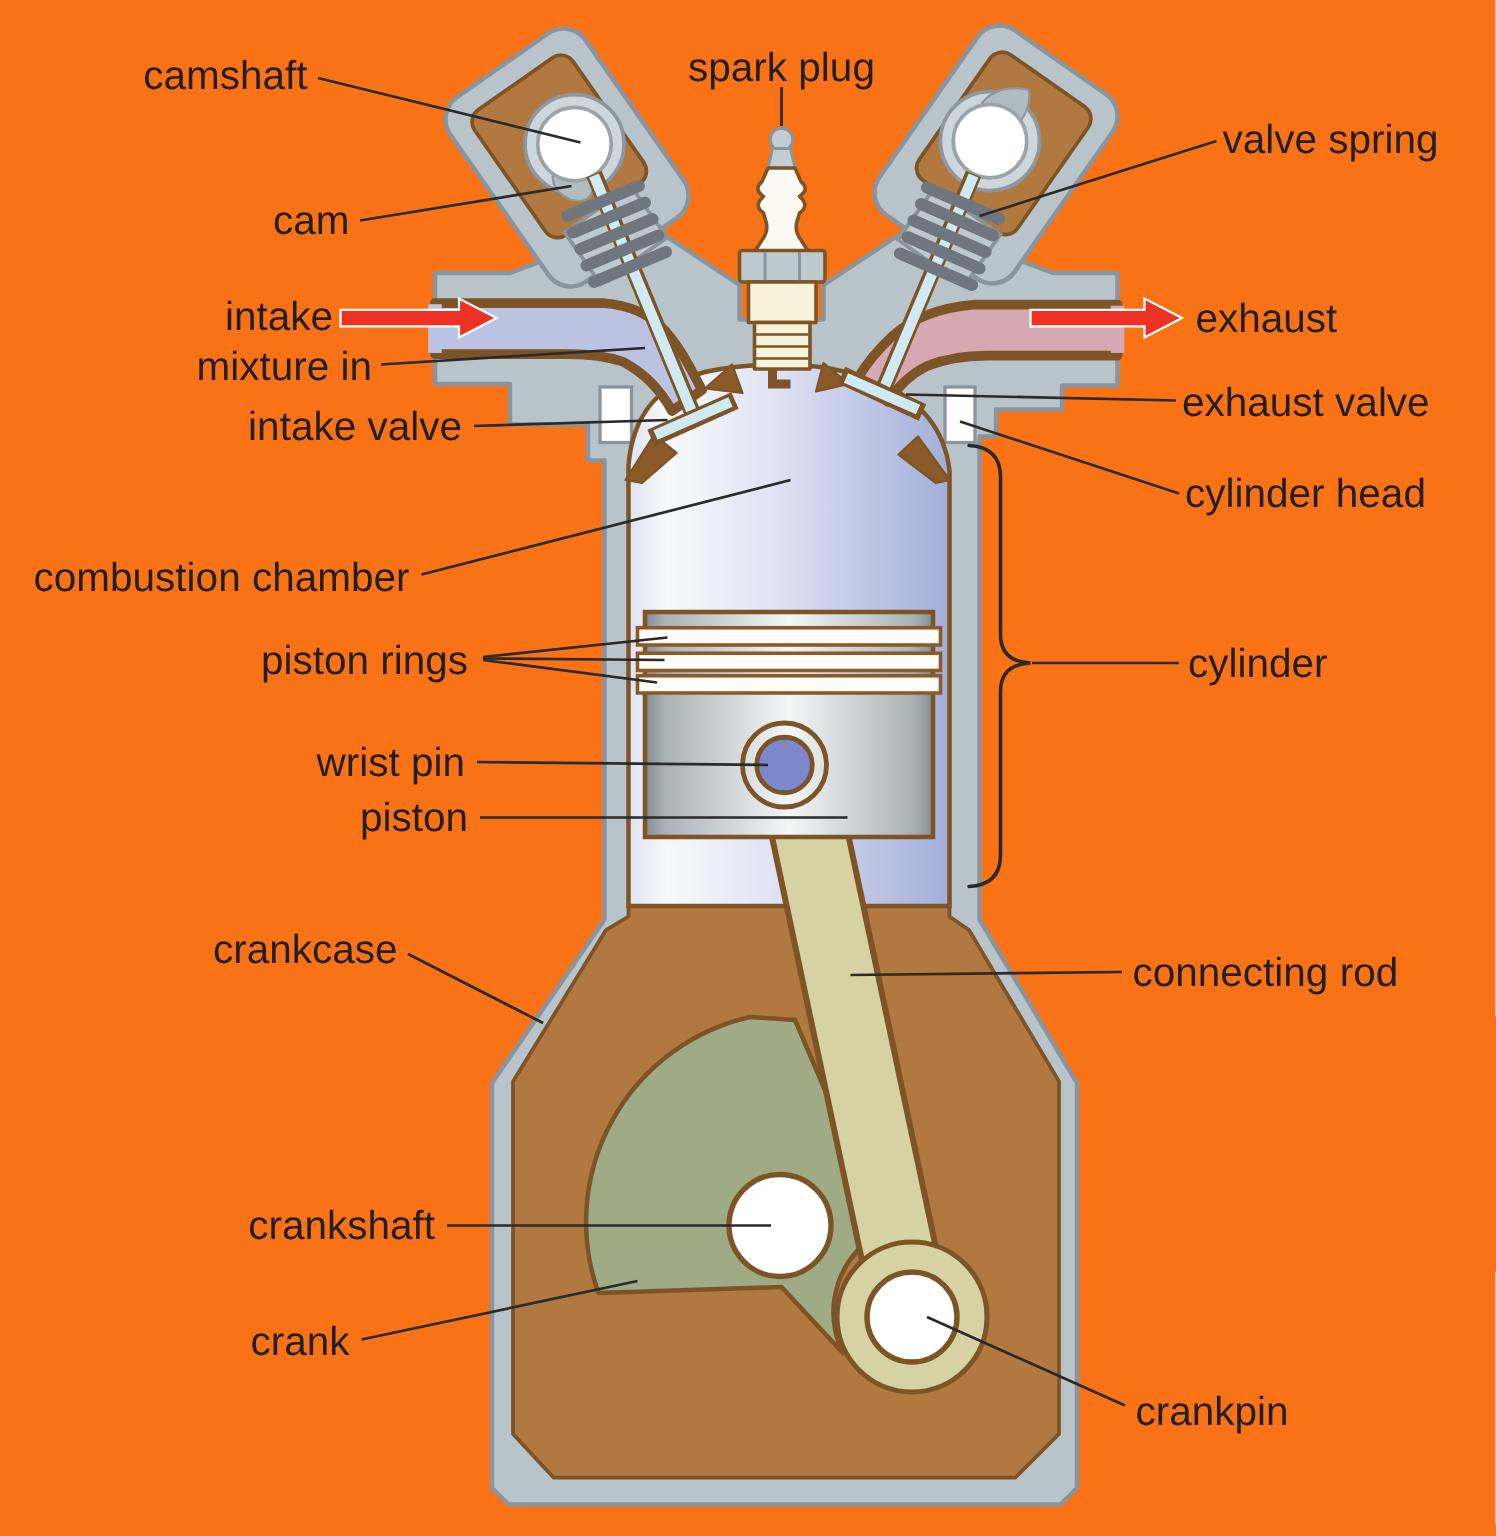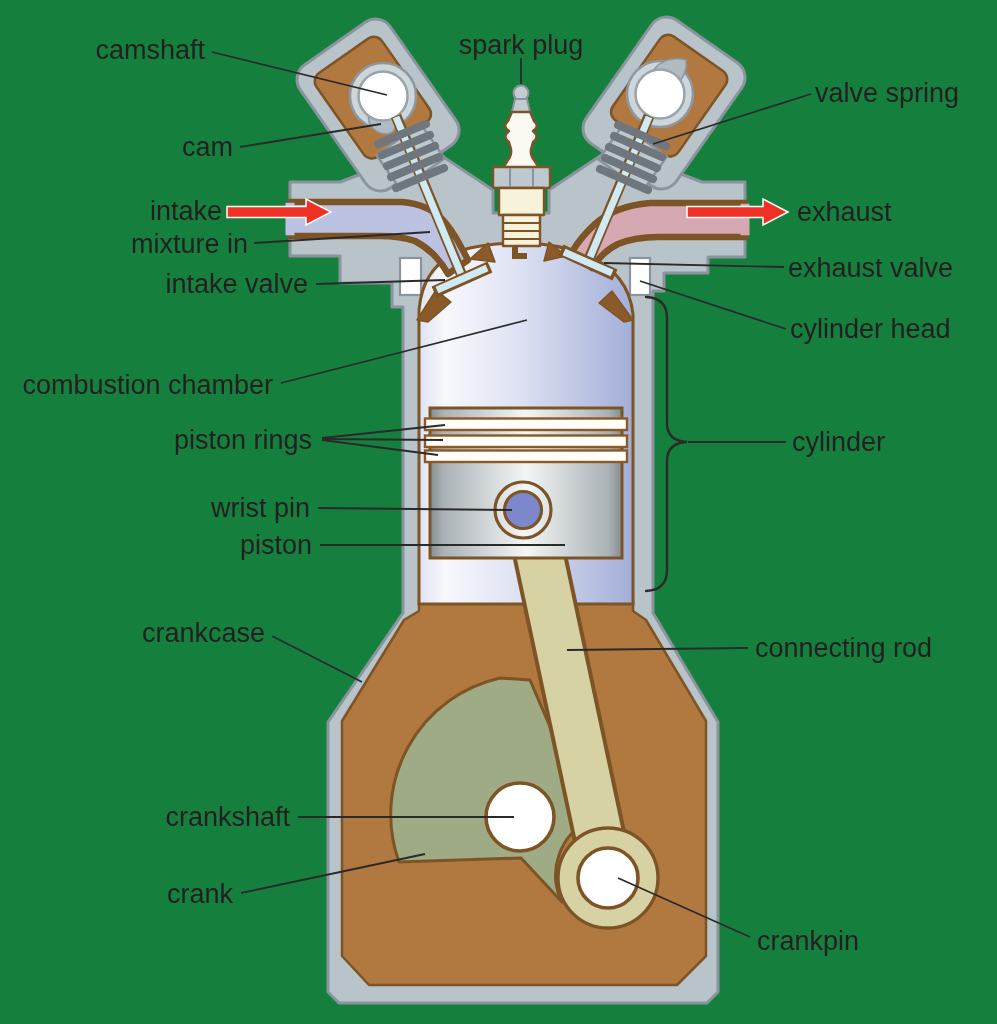--- a/index.html
+++ b/index.html
@@ -1,16 +1,16 @@
 <!DOCTYPE html>
 <html><head>
 <meta charset="utf-8">
 <style>
   html,body{margin:0;padding:0;background:#ffffff;}
-  .stage{width:997px;height:1024px;position:relative;background:#15803d;}
+  .stage{width:997px;height:1024px;position:relative;background:#f97316;}
   svg{display:block;}
   .metal{fill:#b8c3ca;stroke:#8a949c;stroke-width:3;stroke-linejoin:round;}
   .metal-part{fill:#bdc8cf;stroke:#8a949c;stroke-width:2.5;}
   .brown{fill:#b1793f;stroke:#7d5426;stroke-width:2.5;stroke-linejoin:round;}
   .seat{fill:#8a5a28;stroke:#7d5426;stroke-width:1.5;stroke-linejoin:round;}
   .intakeport{fill:#bcc2e2;stroke:#7d5426;stroke-width:6.5;stroke-linejoin:round;}
   .exhaustport{fill:#d6a8b1;stroke:#7d5426;stroke-width:6.5;stroke-linejoin:round;}
   .cream{fill:#f7f2da;stroke:#7d5426;stroke-width:2.4;stroke-linejoin:round;}
   .white-ins{fill:#fbfaf2;stroke:#7d5426;stroke-width:2.4;stroke-linejoin:round;}
   .valve-brown{stroke:#7d5426;stroke-width:12;fill:none;stroke-linecap:butt;}

